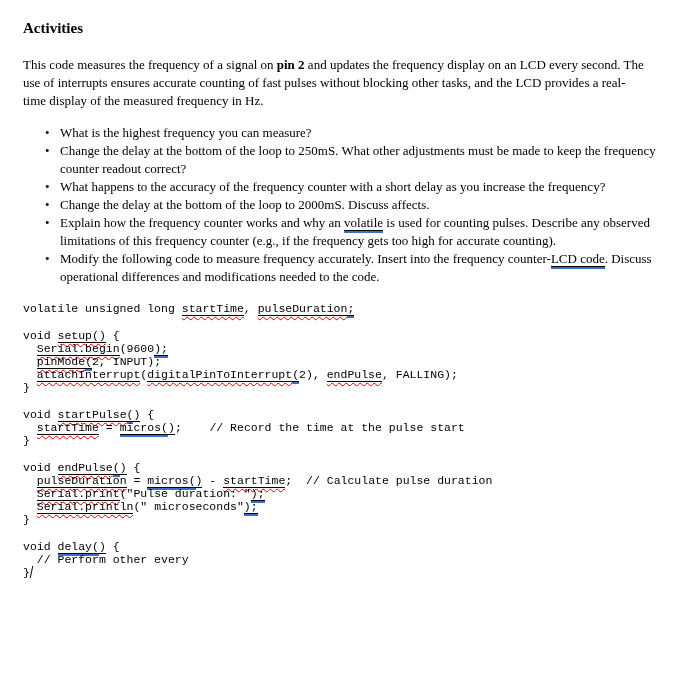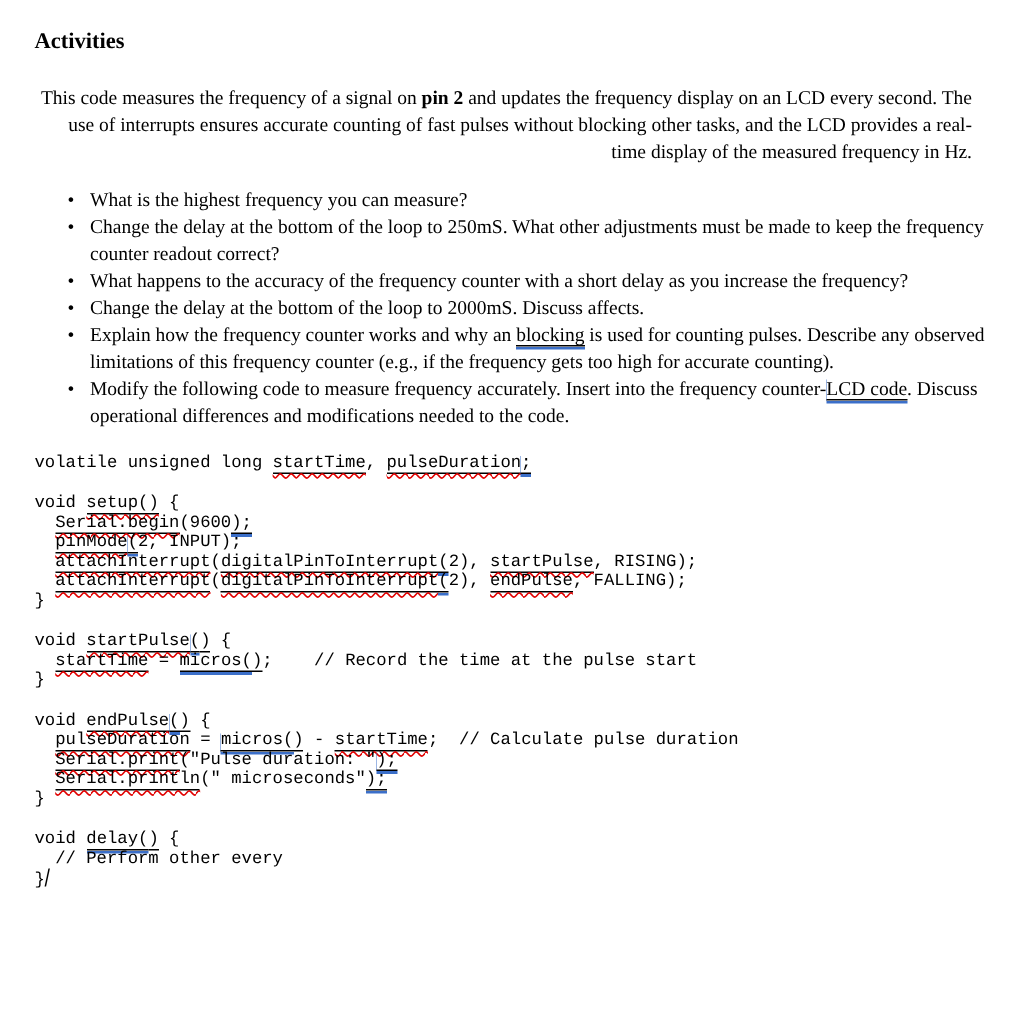--- a/index.html
+++ b/index.html
@@ -9,21 +9,21 @@
     overflow:hidden;
   }
   .page{padding:20px 24px 0 23px;box-sizing:border-box;width:631px;}
 
   .doc-heading{
     font-size:15px;font-weight:700;margin:0 0 19px 0;
     font-family:"Liberation Serif", serif;
   }
 
   .intro{
-    font-size:13px;line-height:18px;margin:0 0 14px 0;width:625px;text-align:right;
+    font-size:13px;line-height:18px;margin:0 0 14px 0;width:625px;
   }
 
   ul.activity-list{
     list-style:none;margin:0 0 16px 0;padding:0 0 0 37px;width:606px;
     font-size:13px;line-height:18px;
   }
   ul.activity-list li{position:relative;margin:0;}
   ul.activity-list li::before{
     content:"•";position:absolute;left:-15px;top:0;font-size:13px;
   }
@@ -61,35 +61,34 @@
 
   <h1 class="doc-heading">Activities</h1>
 
   <p class="intro"><span>This code measures the frequency of a signal on </span><span class="seg-b">pin 2</span><span> and updates the frequency display on an LCD every second. The use of interrupts ensures accurate counting of fast pulses without blocking other tasks, and the LCD provides a real-time display of the measured frequency in Hz.</span></p>
 
   <ul class="activity-list">
     <li><span>What is the highest frequency you can measure?</span></li>
     <li><span>Change the delay at the bottom of the loop to 250mS. What other adjustments must be made to keep the frequency counter readout correct?</span></li>
     <li><span>What happens to the accuracy of the frequency counter with a short delay as you increase the frequency?</span></li>
     <li><span>Change the delay at the bottom of the loop to 2000mS. Discuss affects.</span></li>
-    <li><span>Explain how the frequency counter works and why an </span><span class="seg-ug">blocking</span><span> is used for counting pulses. Describe any observed limitations of this frequency counter (e.g., if the frequency gets too high for accurate counting).</span></li>
+    <li><span>Explain how the frequency counter works and why an </span><span class="seg-ug">volatile</span><span> is used for counting pulses. Describe any observed limitations of this frequency counter (e.g., if the frequency gets too high for accurate counting).</span></li>
     <li><span>Modify the following code to measure frequency accurately. Insert into the frequency counter-</span><span class="seg-ug">LCD code</span><span>. Discuss operational differences and modifications needed to the code.</span></li>
   </ul>
 
   <div class="code">
 
     <div class="code-block">
       <div class="code-line"><span>volatile unsigned long </span><span class="seg-us">startTime</span><span>, </span><span class="seg-us">pulseDuration</span><span class="seg-ug">;</span></div>
     </div>
 
     <div class="code-block">
       <div class="code-line"><span>void </span><span class="seg-us">setup()</span><span> {</span></div>
       <div class="code-line"><span>  </span><span class="seg-us">Serial.begin</span><span>(9600</span><span class="seg-ug">);</span></div>
       <div class="code-line"><span>  </span><span class="seg-us">pinMode</span><span class="seg-ug">(</span><span>2, INPUT);</span></div>
-      <div class="code-line"><span>  </span><span class="seg-us">attachInterrupt</span><span>(</span><span class="seg-us">digitalPinToInterrupt</span><span class="seg-ug">(</span><span>2), </span><span class="seg-us">startPulse</span><span>, RISING);</span></div>
       <div class="code-line"><span>  </span><span class="seg-us">attachInterrupt</span><span>(</span><span class="seg-us">digitalPinToInterrupt</span><span class="seg-ug">(</span><span>2), </span><span class="seg-us">endPulse</span><span>, FALLING);</span></div>
       <div class="code-line"><span>}</span></div>
     </div>
 
     <div class="code-block">
       <div class="code-line"><span>void </span><span class="seg-us">startPulse</span><span class="seg-ug">(</span><span class="seg-u">)</span><span> {</span></div>
       <div class="code-line"><span>  </span><span class="seg-us">startTime</span><span> = </span><span class="seg-ug">micros(</span><span class="seg-u">)</span><span>;    </span><span>// Record the time at the pulse start</span></div>
       <div class="code-line"><span>}</span></div>
     </div>
 

